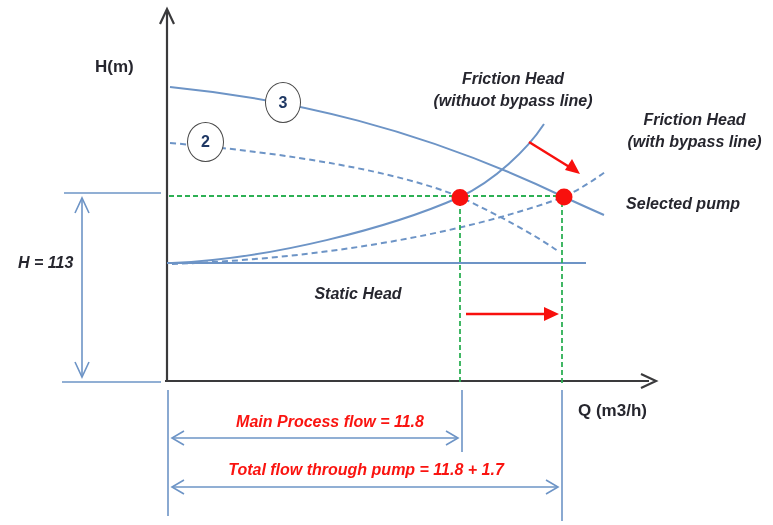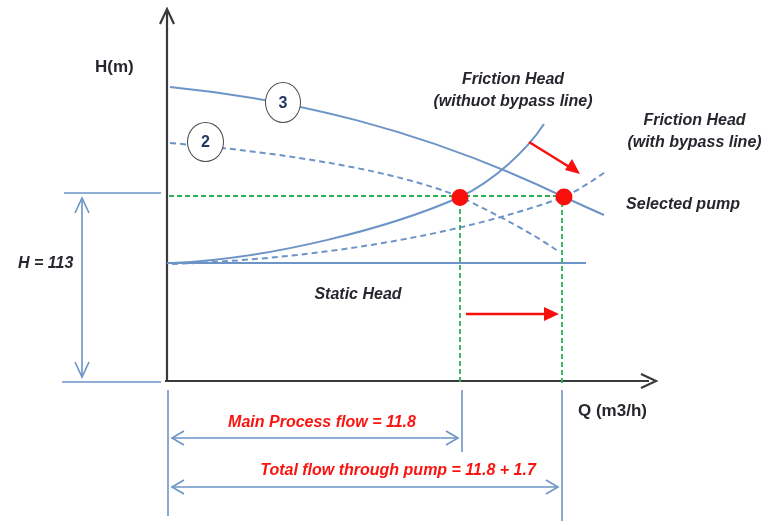--- a/index.html
+++ b/index.html
@@ -92,16 +92,16 @@
 
   <div class="lbl fs16 center" style="left:602px;top:109px;width:185px;">
     <div>Friction Head</div>
     <div>(with bypass line)</div>
   </div>
 
   <div class="lbl fs16 center" style="left:598px;top:192px;width:170px;line-height:24px;">
     <div>Selected pump</div>
   </div>
 
-  <div class="lbl fs16 red center" style="left:170px;top:411px;width:304px;">Main Process flow = 11.8</div>
-  <div class="lbl fs16 red center" style="left:170px;top:459px;width:392px;margin-left:32px;">Total flow through pump = 11.8 + 1.7</div>
+  <div class="lbl fs16 red center" style="left:170px;top:411px;width:304px;padding-left:8px;">Main Process flow = 11.8</div>
+  <div class="lbl fs16 red center" style="left:170px;top:459px;width:392px;">Total flow through pump = 11.8 + 1.7</div>
 
 </div>
 
 </body></html>

